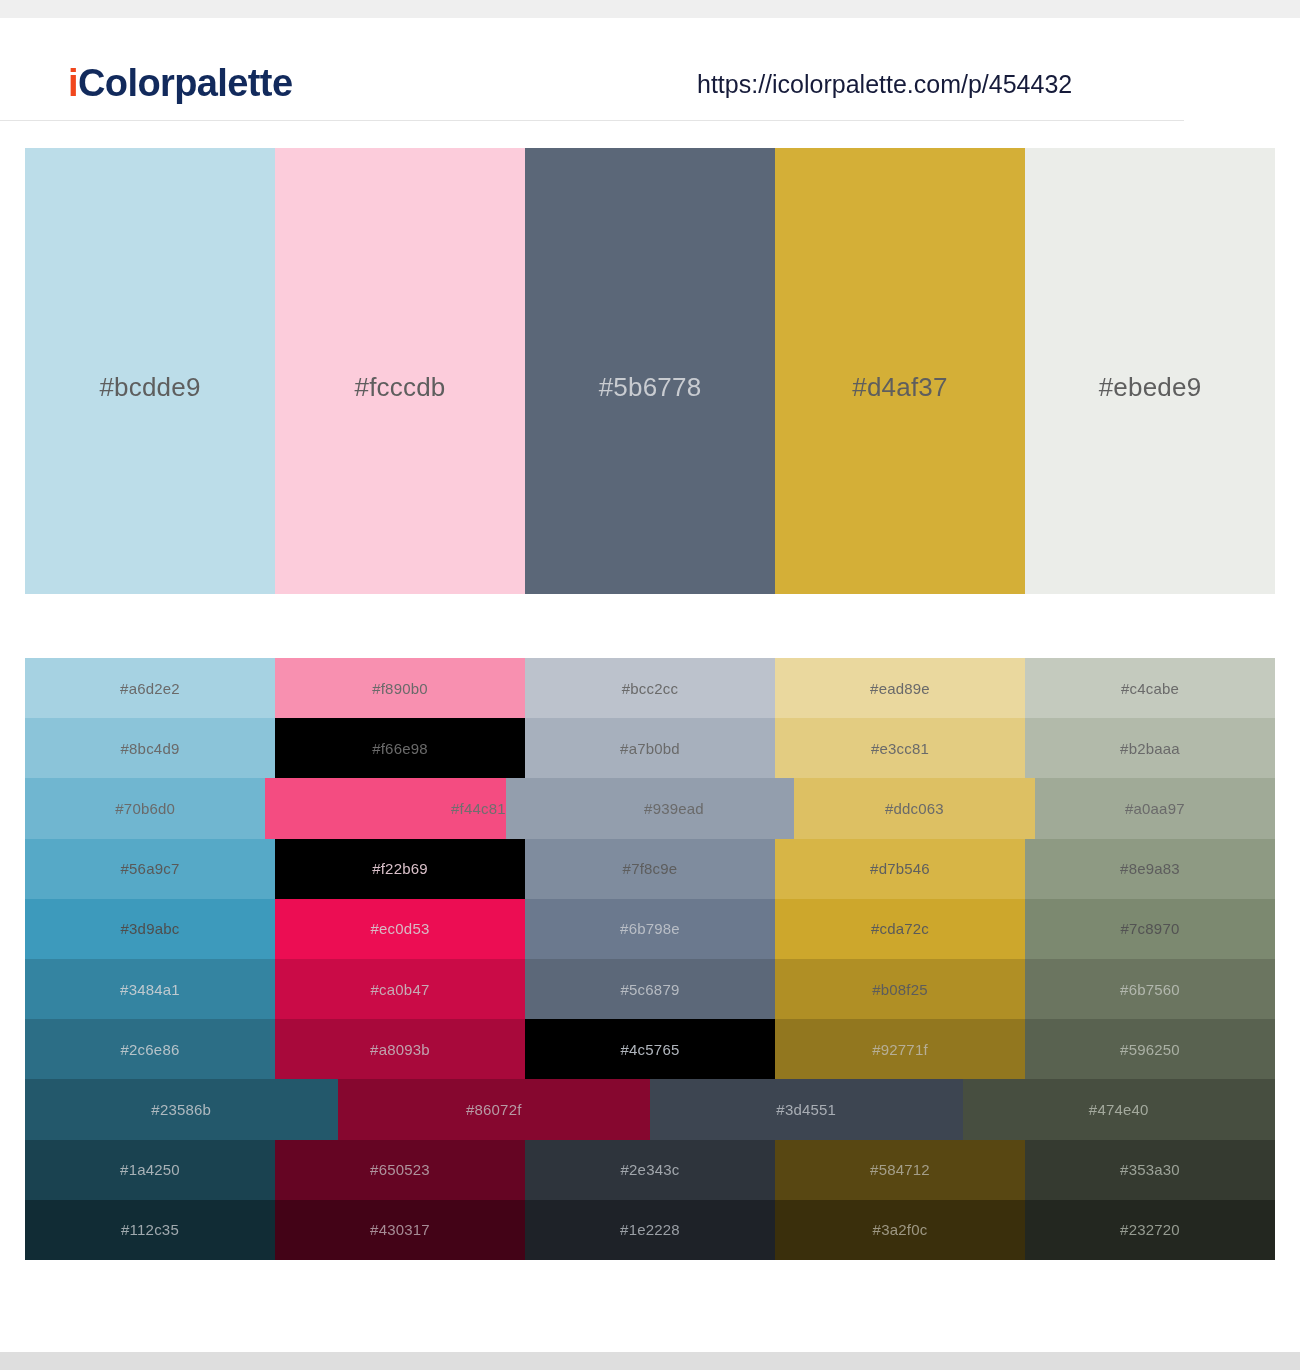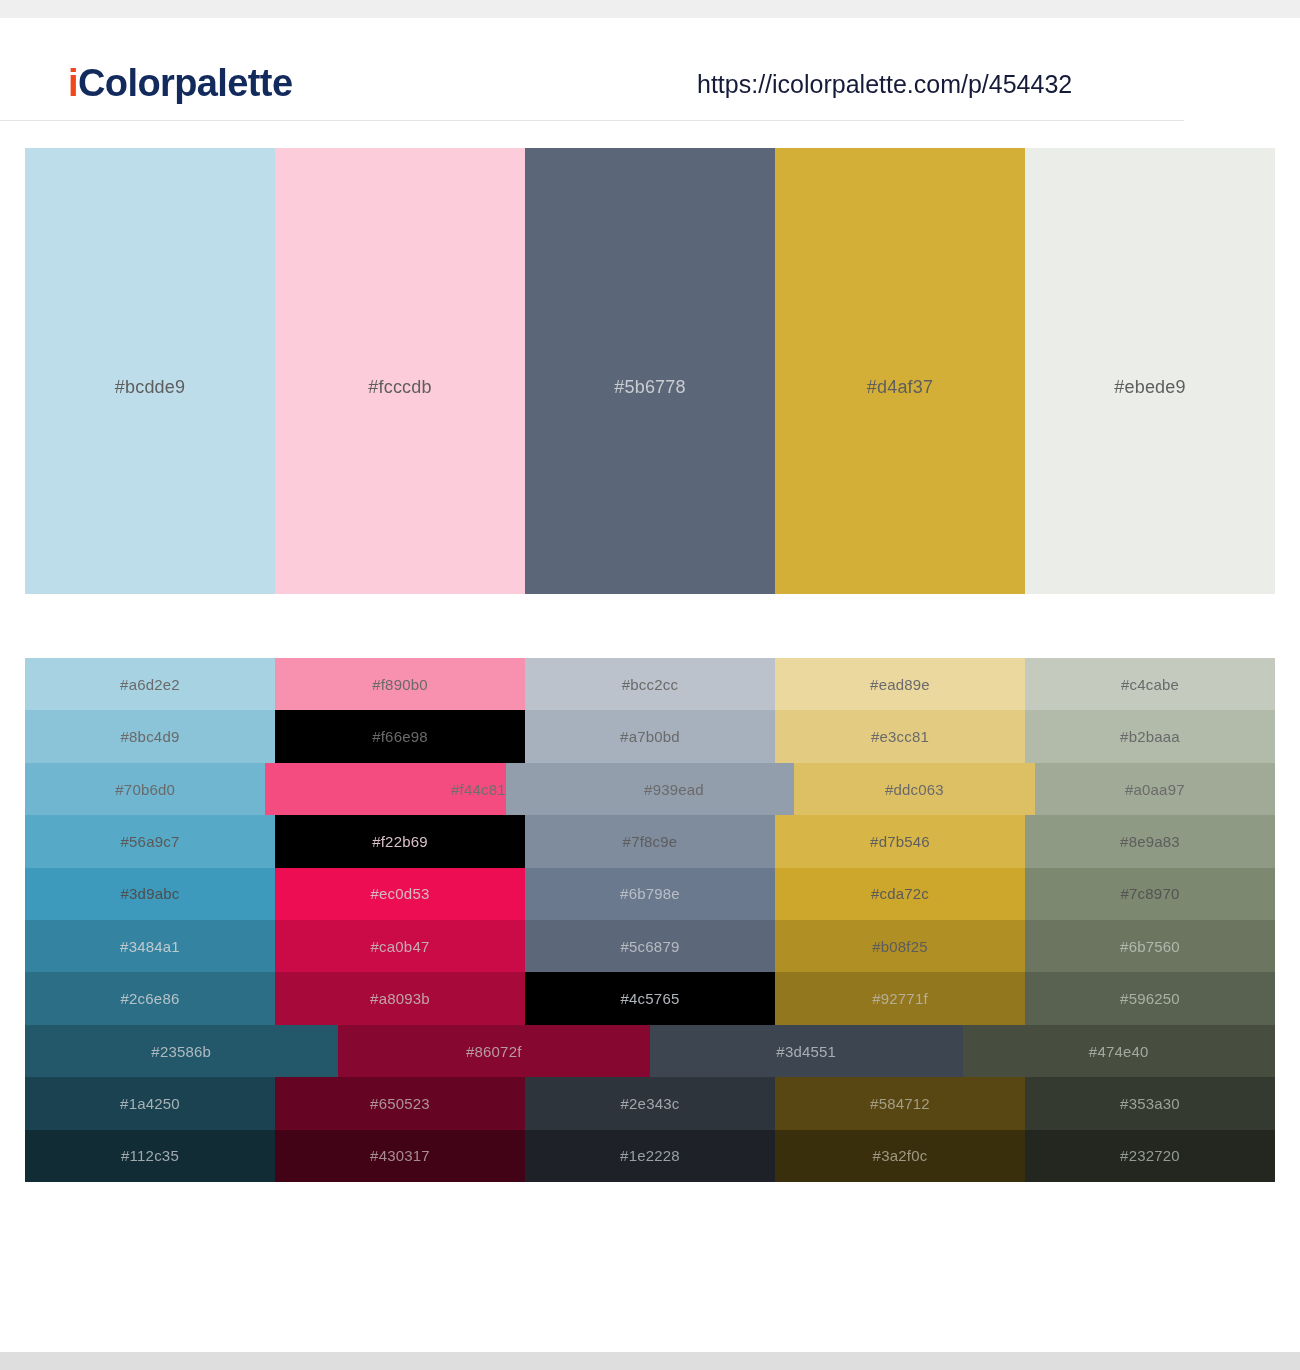--- a/index.html
+++ b/index.html
@@ -69,33 +69,33 @@
     display: flex;
   }
   .main-swatch {
     flex: 1 1 0;
     position: relative;
     display: flex;
     align-items: center;
     justify-content: center;
   }
   .main-swatch-label {
-    font-size: 18px;
+    font-size: 26px;
     color: #5e5e5e;
     letter-spacing: 0.2px;
     margin-top: 32px;
   }
 
   
   .shade-grid {
     position: absolute;
     left: 25px;
     top: 658px;
     width: 1250px;
-    height: 524px;
+    height: 602px;
     display: flex;
     flex-direction: column;
   }
   .shade-row {
     flex: 1 1 0;
     display: flex;
   }
   .shade-cell {
     flex: 1 1 0;
     display: flex;

